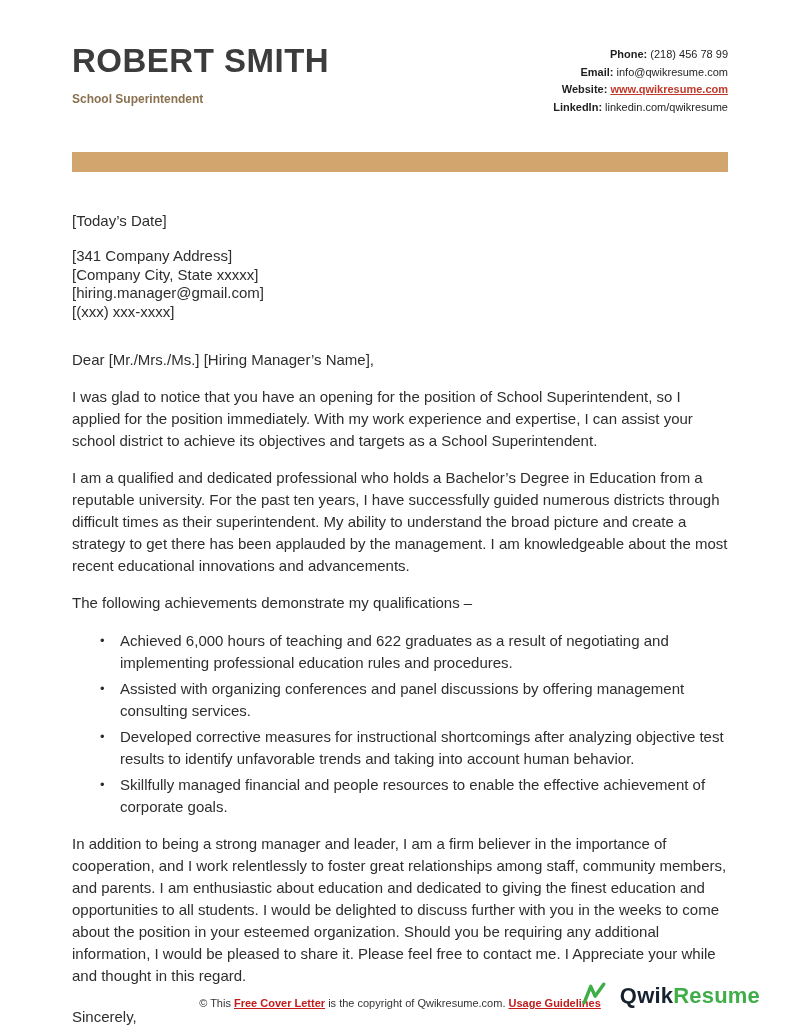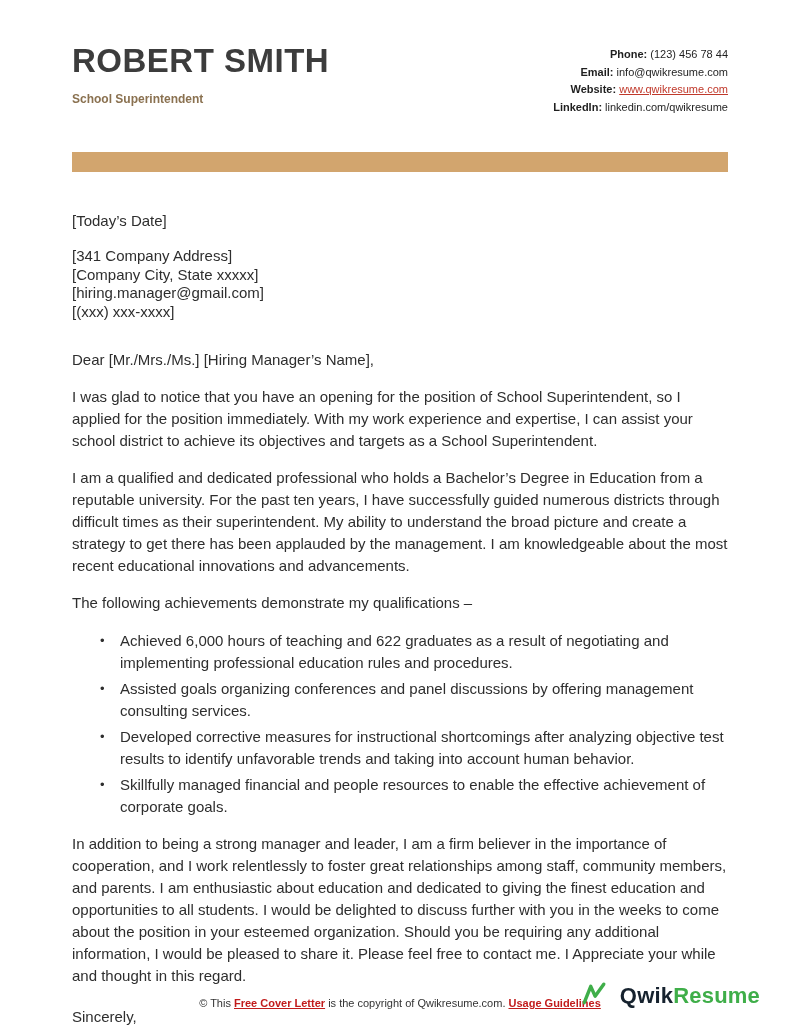--- a/index.html
+++ b/index.html
@@ -39,20 +39,21 @@
     font-size: 11px;
     line-height: 17.5px;
     color: #1f1f1f;
     margin-top: 2px;
   }
   .contact b { font-weight: bold; }
   .contact .link {
     color: #c0392b;
     text-decoration: underline;
     cursor: pointer;
+    font-weight: bold;
   }
 
   .accent-bar {
     margin: 36px 72px 0 72px;
     height: 20px;
     background: #d2a56e;
   }
 
   
   .letter {
@@ -125,21 +126,21 @@
 <body>
 
 <div class="page">
 
   <div class="header">
     <div>
       <div class="name">ROBERT SMITH</div>
       <div class="job-title">School Superintendent</div>
     </div>
     <div class="contact">
-      <div><b>Phone:</b> <span>(123) 456 78 44</span></div>
+      <div><b>Phone:</b> <span>(218) 456 78 99</span></div>
       <div><b>Email:</b> <span>info@qwikresume.com</span></div>
       <div><b>Website:</b> <span class="link">www.qwikresume.com</span></div>
       <div><b>LinkedIn:</b> <span>linkedin.com/qwikresume</span></div>
     </div>
   </div>
 
   <div class="accent-bar"></div>
 
   <div class="letter">
     <div class="date-line">[Today’s Date]</div>
@@ -152,21 +153,21 @@
     </div>
 
     <div class="salutation">Dear [Mr./Mrs./Ms.] [Hiring Manager’s Name],</div>
 
     <p class="para">I was glad to notice that you have an opening for the position of School Superintendent, so I applied for the position immediately. With my work experience and expertise, I can assist your school district to achieve its objectives and targets as a School Superintendent.</p>
     <p class="para">I am a qualified and dedicated professional who holds a Bachelor’s Degree in Education from a reputable university. For the past ten years, I have successfully guided numerous districts through difficult times as their superintendent. My ability to understand the broad picture and create a strategy to get there has been applauded by the management. I am knowledgeable about the most recent educational innovations and advancements.</p>
     <p class="para">The following achievements demonstrate my qualifications –</p>
 
     <ul class="achievements">
       <li>Achieved 6,000 hours of teaching and 622 graduates as a result of negotiating and implementing professional education rules and procedures.</li>
-      <li>Assisted goals organizing conferences and panel discussions by offering management consulting services.</li>
+      <li>Assisted with organizing conferences and panel discussions by offering management consulting services.</li>
       <li>Developed corrective measures for instructional shortcomings after analyzing objective test results to identify unfavorable trends and taking into account human behavior.</li>
       <li>Skillfully managed financial and people resources to enable the effective achievement of corporate goals.</li>
     </ul>
 
     <p class="para">In addition to being a strong manager and leader, I am a firm believer in the importance of cooperation, and I work relentlessly to foster great relationships among staff, community members, and parents. I am enthusiastic about education and dedicated to giving the finest education and opportunities to all students. I would be delighted to discuss further with you in the weeks to come about the position in your esteemed organization. Should you be requiring any additional information, I would be pleased to share it. Please feel free to contact me. I Appreciate your while and thought in this regard.</p>
 
     <div class="signoff">
       <div>Sincerely,</div>
 
     </div>

